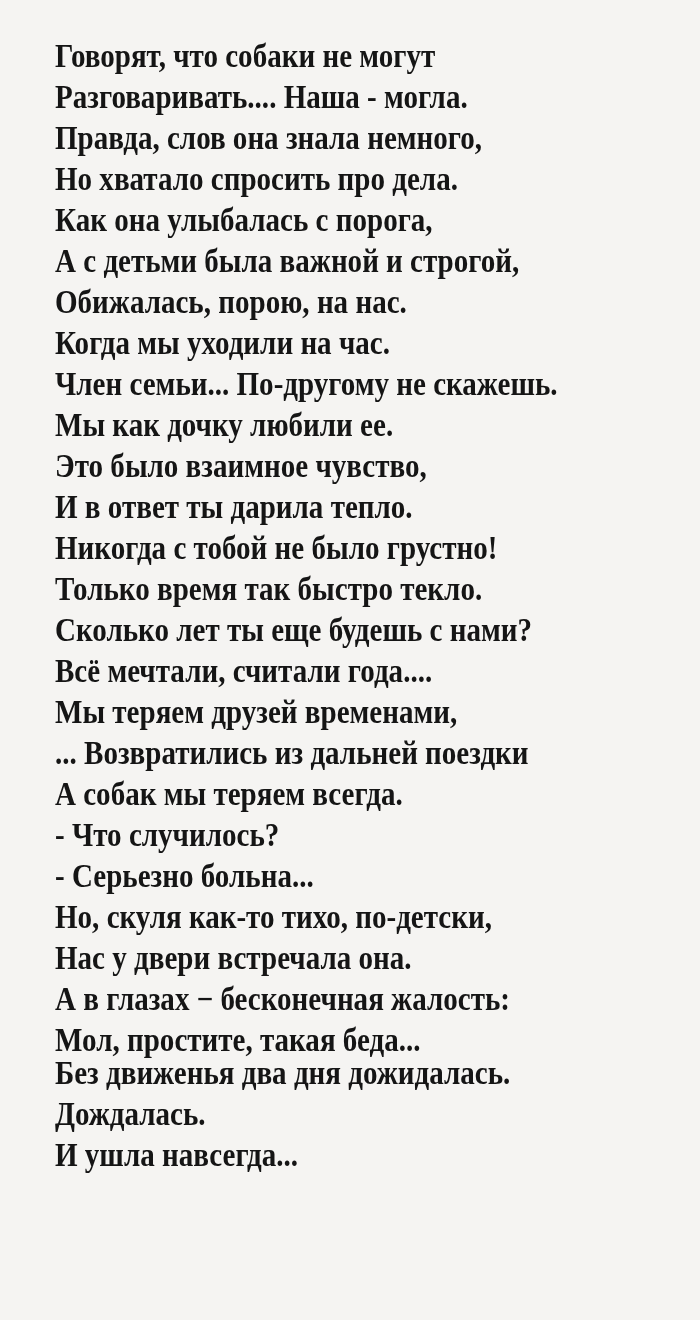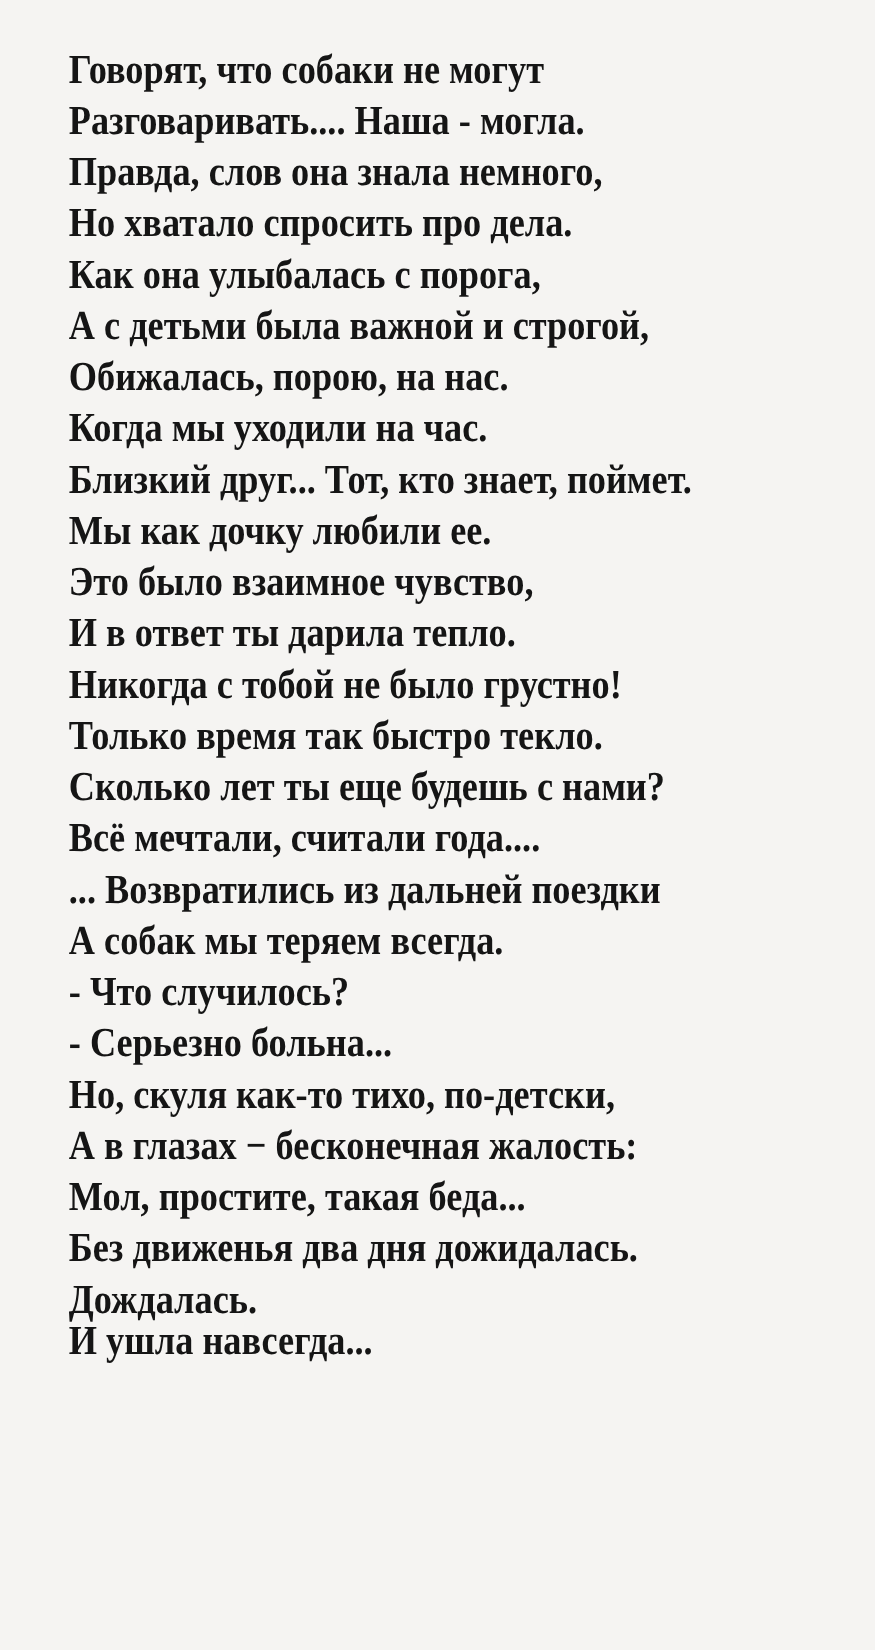--- a/index.html
+++ b/index.html
@@ -52,49 +52,51 @@
   <div class="line"><span class="line-text">Но хватало спросить про дела.</span></div>
 
   <div class="line"><span class="line-text">Как она улыбалась с порога,</span></div>
 
   <div class="line"><span class="line-text">А с детьми была важной и строгой,</span></div>
 
   <div class="line"><span class="line-text">Обижалась, порою, на нас.</span></div>
 
   <div class="line"><span class="line-text">Когда мы уходили на час.</span></div>
 
+  <div class="line"><span class="line-text">Член семьи... По-другому не скажешь.</span></div>
 
-  <div class="line"><span class="line-text">Близкий друг... Тот, кто знает, поймет.</span></div>
 
 
   <div class="line"><span class="line-text">Мы как дочку любили ее.</span></div>
 
   <div class="line"><span class="line-text">Это было взаимное чувство,</span></div>
 
   <div class="line"><span class="line-text">И в ответ ты дарила тепло.</span></div>
 
   <div class="line"><span class="line-text">Никогда с тобой не было грустно!</span></div>
 
   <div class="line"><span class="line-text">Только время так быстро текло.</span></div>
 
   <div class="line"><span class="line-text">Сколько лет ты еще будешь с нами?</span></div>
 
   <div class="line"><span class="line-text">Всё мечтали, считали года....</span></div>
 
+  <div class="line"><span class="line-text">Мы теряем друзей временами,</span></div>
 
   <div class="line"><span class="line-text">... Возвратились из дальней поездки</span></div>
 
   <div class="line"><span class="line-text">А собак мы теряем всегда.</span></div>
 
   <div class="line"><span class="line-text">- Что случилось?</span></div>
 
   <div class="line"><span class="line-text">- Серьезно больна...</span></div>
 
   <div class="line"><span class="line-text">Но, скуля как-то тихо, по-детски,</span></div>
 
+  <div class="line"><span class="line-text">Нас у двери встречала она.</span></div>
 
   <div class="line"><span class="line-text">А в глазах − бесконечная жалость:</span></div>
 
   <div class="line"><span class="line-text">Мол, простите, такая беда...</span></div>
 
   <div class="line"><span class="line-text">Без движенья два дня дожидалась.</span></div>
 
   <div class="line"><span class="line-text">Дождалась.</span></div>
 
   <div class="line"><span class="line-text">И ушла навсегда...</span></div>

